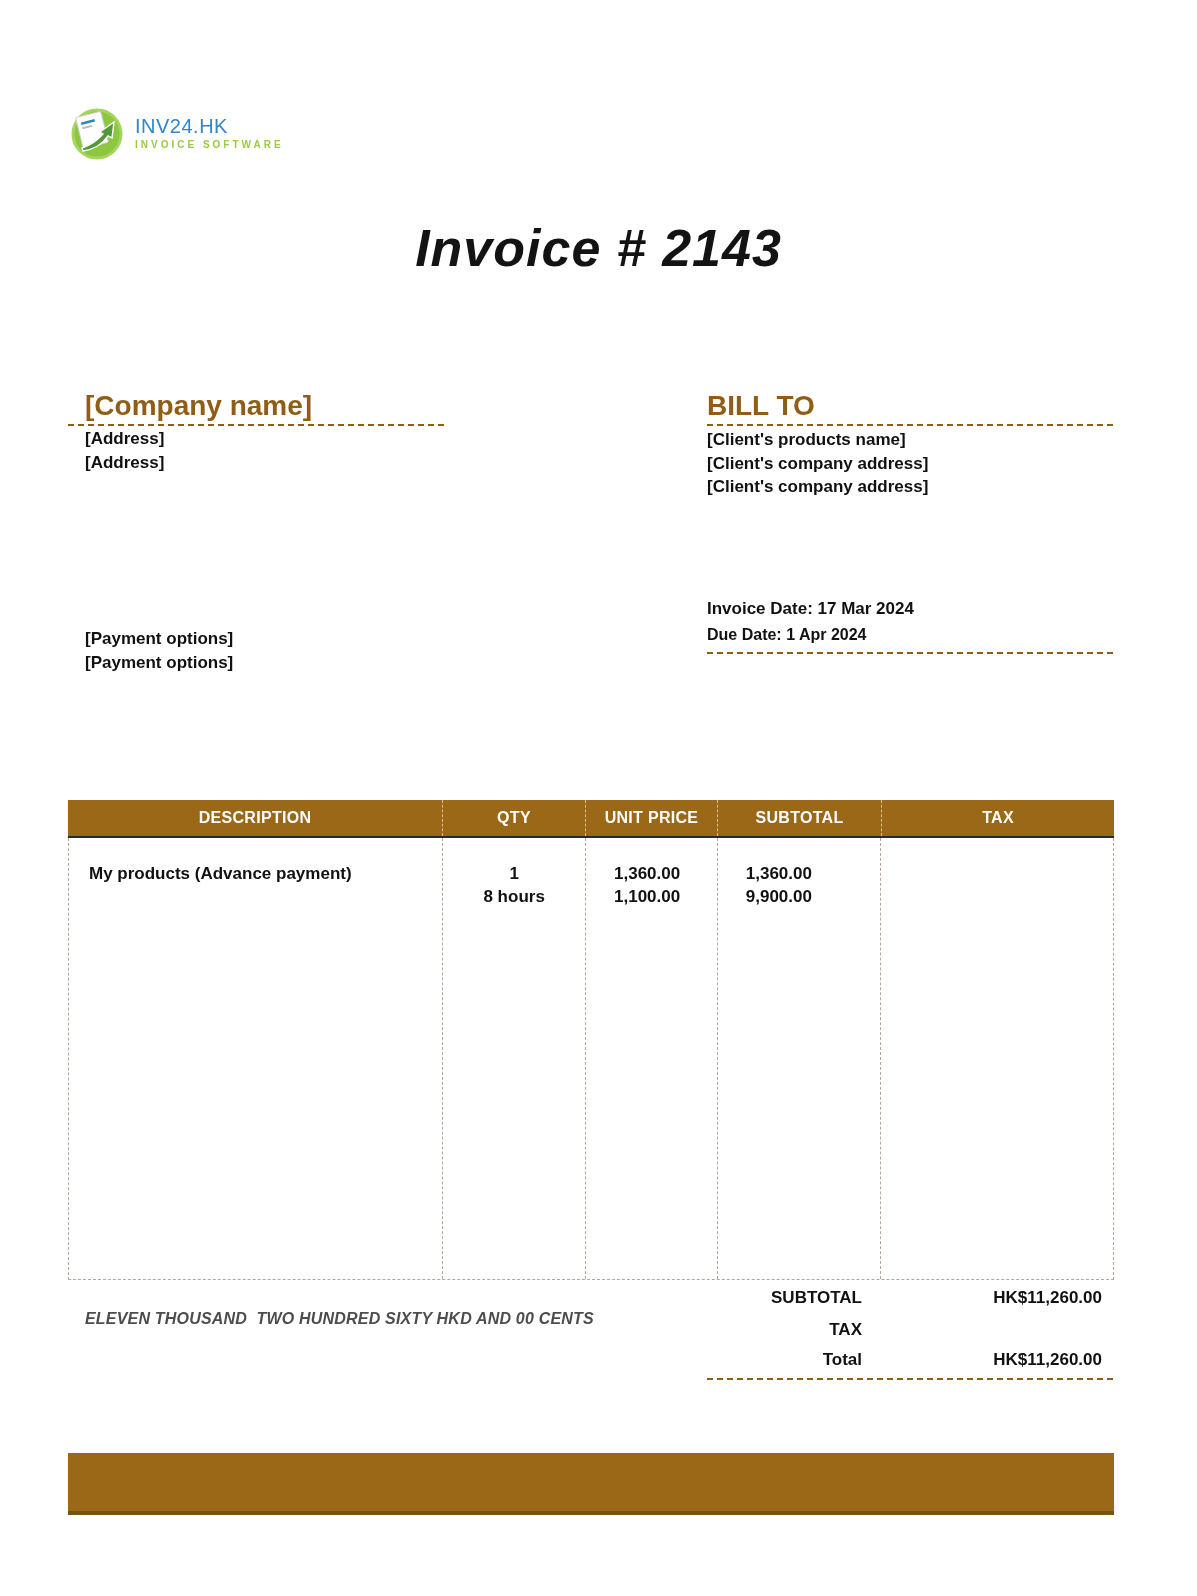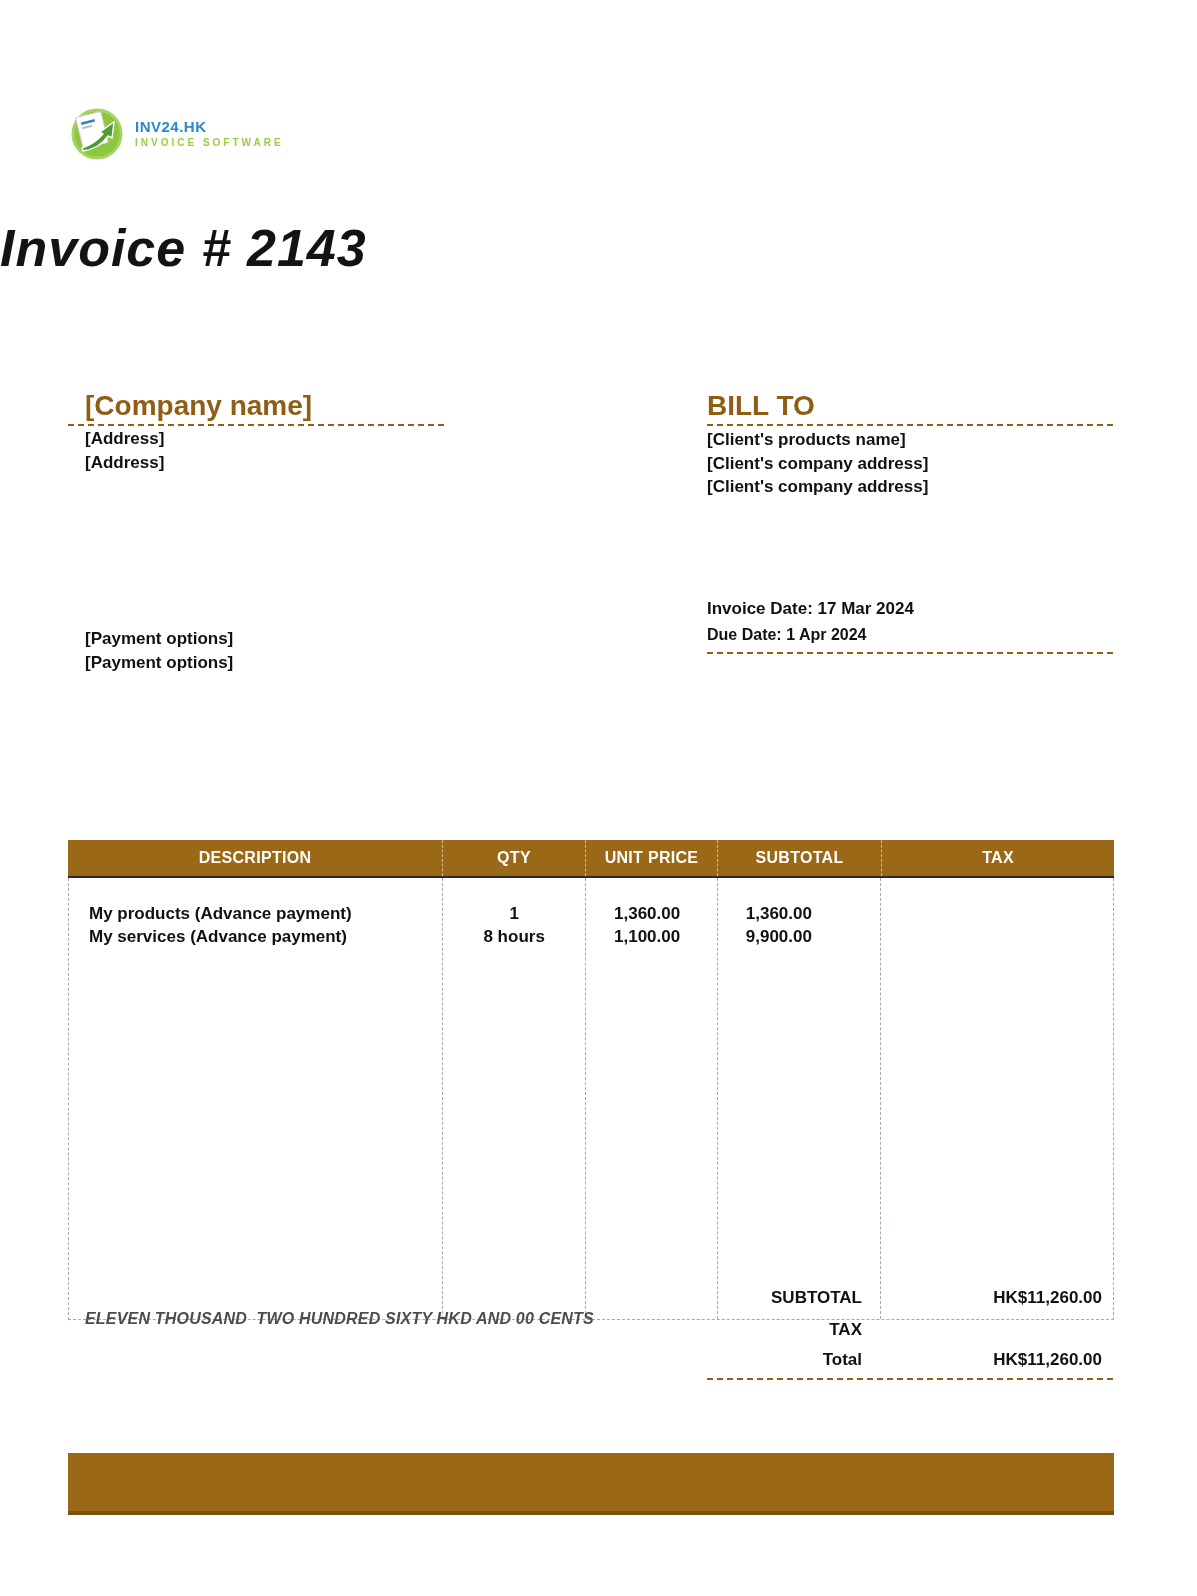--- a/index.html
+++ b/index.html
@@ -7,38 +7,38 @@
   .page {
     position:relative; width:1197px; height:1596px; margin:0 auto;
     background:#ffffff; overflow:hidden;
     font-family:"Liberation Sans", sans-serif; color:#111;
   }
 
   
   .logo { position:absolute; left:70px; top:106px; display:flex; align-items:center; gap:7px; }
   .logo-mark { width:58px; height:54px; flex:none; }
   .logo-text-block { display:flex; flex-direction:column; line-height:1; }
-  .logo-name { font-size:15px; font-weight:bold; color:var(--logo-blue,#2D87C8); letter-spacing:.5px; }
+  .logo-name { font-size:20px; font-weight:normal; color:var(--logo-blue,#2D87C8); letter-spacing:.5px; }
   .logo-tagline { font-size:10px; font-weight:bold; color:var(--logo-green,#9BCB43); letter-spacing:3px; margin-top:4px; }
 
   
   .invoice-title {
     position:absolute; top:218px; left:0; width:100%;
-    font-size:52px; font-weight:bold; font-style:italic;
+    text-align:center; font-size:52px; font-weight:bold; font-style:italic;
     color:#131313; letter-spacing:1px;
   }
 
   
   .section-heading { position:absolute; font-size:28px; font-weight:bold; color:var(--heading-brown,#8F5E14); }
   .dashline { position:absolute; border-top:2px dashed var(--heading-brown,#8F5E14); height:0; }
 
   .text-line { position:absolute; font-size:17px; font-weight:bold; color:#111; line-height:1.35; }
 
   
-  .items-table { position:absolute; left:68px; top:800px; width:1046px;margin-top:40px; }
+  .items-table { position:absolute; left:68px; top:800px; width:1046px; }
   .items-header { display:flex; background:var(--brand-brown,#9A6816); height:38px; border-bottom:2px solid #2a2a2a; }
   .items-header .hcell {
     display:flex; align-items:center; justify-content:center;
     color:#ffffff; font-size:16px; font-weight:bold; letter-spacing:.3px;
     border-left:1px dashed rgba(255,255,255,.55);
   }
   .items-header .hcell:first-child { border-left:none; }
   .items-body {
     display:flex; height:442px;
     border-left:1px dashed #b5a69b; border-right:1px dashed #b5a69b; border-bottom:1px dashed #b5a69b;
@@ -121,21 +121,20 @@
     <div class="items-header">
       <div class="hcell col-desc">DESCRIPTION</div>
       <div class="hcell col-qty">QTY</div>
       <div class="hcell col-price">UNIT PRICE</div>
       <div class="hcell col-sub">SUBTOTAL</div>
       <div class="hcell col-tax">TAX</div>
     </div>
     <div class="items-body">
       <div class="bcol col-desc">
         <div class="cell">My products (Advance payment)</div>
-        <div class="cell">My services (Advance payment)</div>
       </div>
       <div class="bcol col-qty">
         <div class="cell">1</div>
         <div class="cell">8 hours</div>
       </div>
       <div class="bcol col-price">
         <div class="cell">1,360.00</div>
         <div class="cell">1,100.00</div>
       </div>
       <div class="bcol col-sub">

